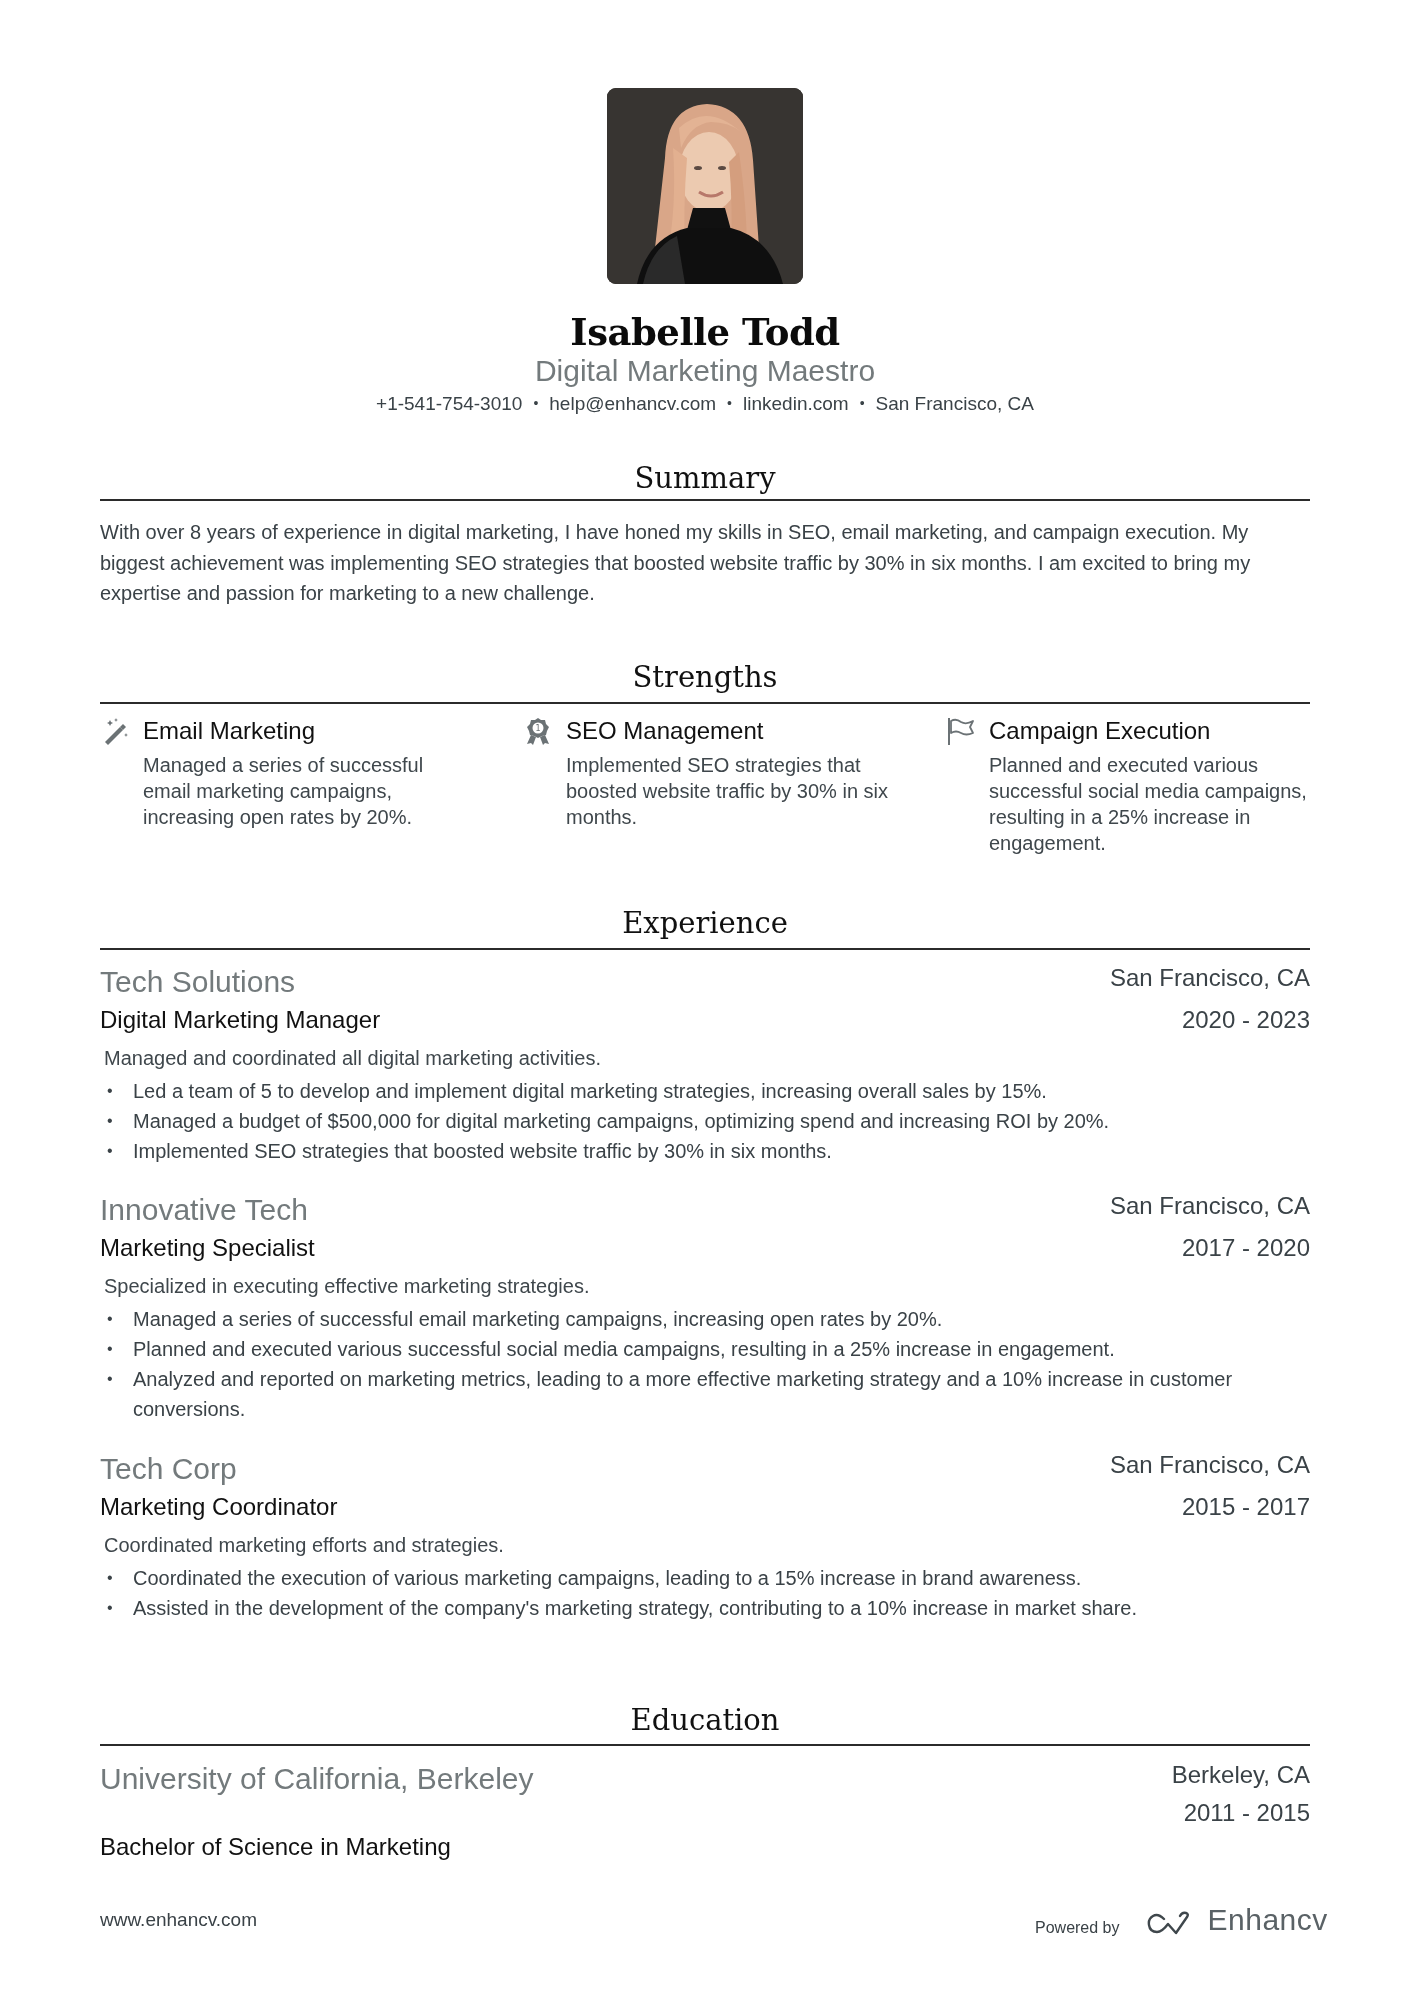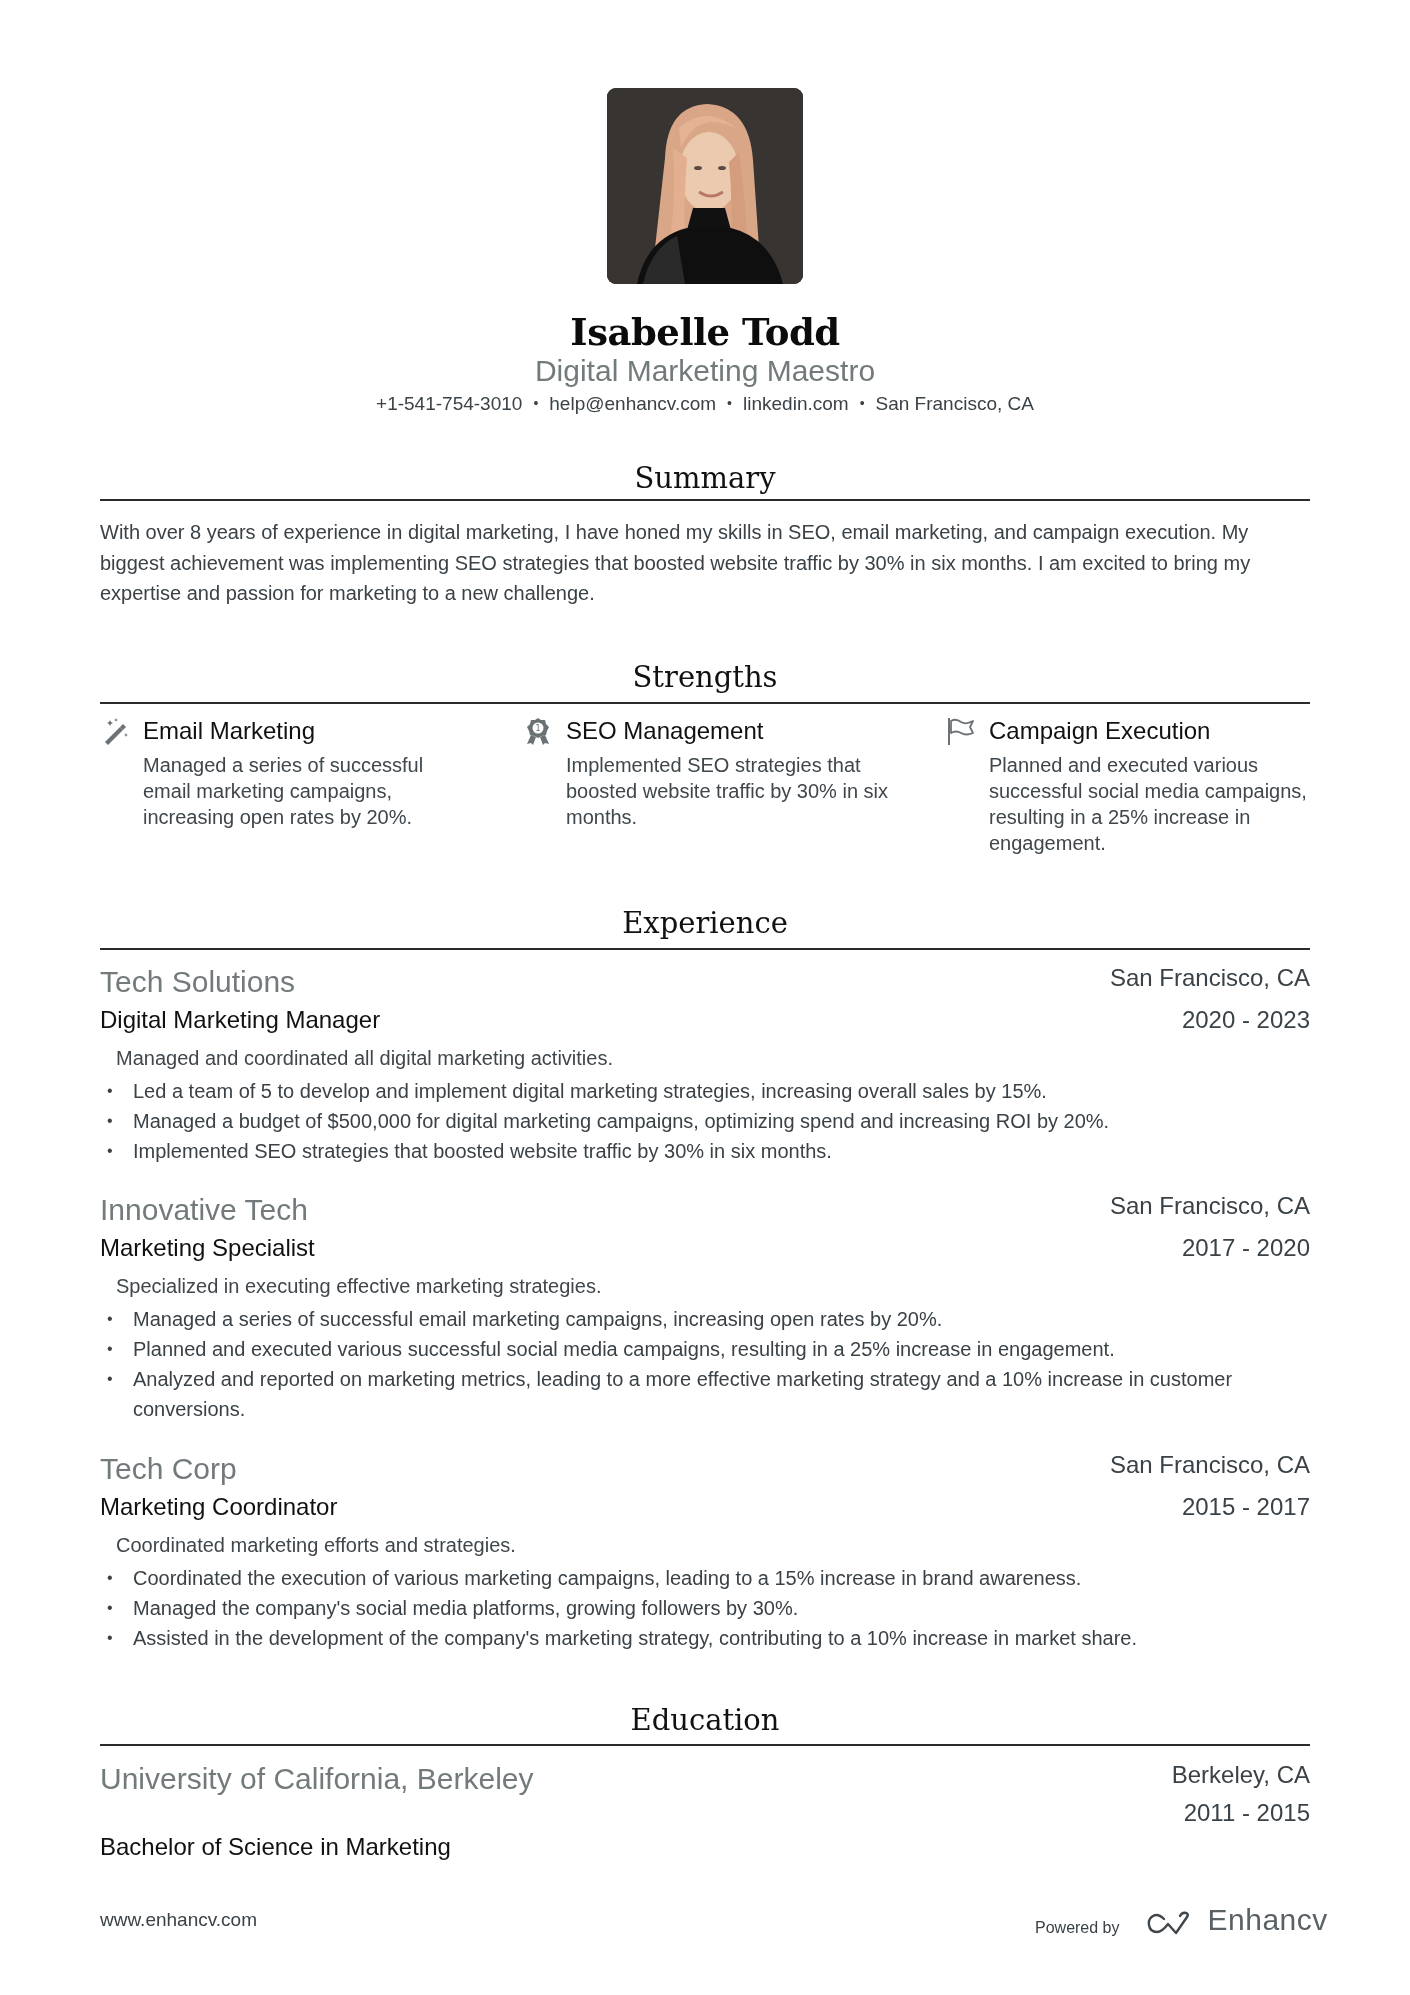--- a/index.html
+++ b/index.html
@@ -33,21 +33,21 @@
   .strength .s-title { position: absolute; left: 43px; top: 0; font-size: 24px; line-height: 34px;
                        color: #111; white-space: nowrap; }
   .strength .s-desc { position: absolute; left: 43px; top: 38px; width: 330px;
                       font-size: 20px; line-height: 26px; color: #3f474c; }
 
   .job { position: absolute; left: 100px; width: 1210px; }
   .job .company { position: absolute; left: 0; top: 0; font-size: 30px; line-height: 38px; color: #737a7c; }
   .job .location { position: absolute; right: 0; top: -2px; font-size: 24px; line-height: 34px; color: #3a4247; }
   .job .role { position: absolute; left: 0; top: 40px; font-size: 24px; line-height: 34px; color: #111; }
   .job .dates { position: absolute; right: 0; top: 40px; font-size: 24px; line-height: 34px; color: #3a4247; }
-  .job .desc { position: absolute; left: 16px; top: 80px; font-size: 20px; line-height: 30px; color: #3f474c; }
+  .job .desc { position: absolute; left: 4px; top: 80px; font-size: 20px; line-height: 30px; color: #3f474c; }
   .job ul { position: absolute; left: 0; top: 113px; margin: 0; padding: 0; list-style: none; width: 1210px; }
   .job li { position: relative; padding-left: 33px; font-size: 20px; line-height: 30px; color: #3a4247; }
   .job li::before { content: "•"; position: absolute; left: 7px; top: 0; font-size: 16px; color: #3a4247; }
 
   .footer-left { position: absolute; left: 100px; top: 1909px; font-size: 19px; line-height: 22px; color: #3a4247; }
   .footer-right { position: absolute; left: 1035px; top: 1903px; height: 34px; display: flex; align-items: flex-end; }
   .footer-right .powered { font-size: 16px; color: #3a4247; margin-right: 26px; }
   .footer-right .logo-mark { width: 48px; height: 26px; margin-right: 14px; }
   .footer-right .brand { font-size: 30px; color: #5a6266; letter-spacing: 0.5px; }
 </style>
@@ -155,21 +155,20 @@
   </div>
 
   <div class="job" style="top:1450px;">
     <div class="company">Tech Corp</div>
     <div class="location">San Francisco, CA</div>
     <div class="role">Marketing Coordinator</div>
     <div class="dates">2015 - 2017</div>
     <div class="desc">Coordinated marketing efforts and strategies.</div>
     <ul>
       <li>Coordinated the execution of various marketing campaigns, leading to a 15% increase in brand awareness.</li>
-      <li>Managed the company's social media platforms, growing followers by 30%.</li>
       <li>Assisted in the development of the company's marketing strategy, contributing to a 10% increase in market share.</li>
     </ul>
   </div>
 
   <div class="section-title" style="top:1701px;">Education</div>
   <div class="rule" style="top:1744px;"></div>
 
   <div class="job" style="top:1760px;">
     <div class="company">University of California, Berkeley</div>
     <div class="location">Berkeley, CA</div>

